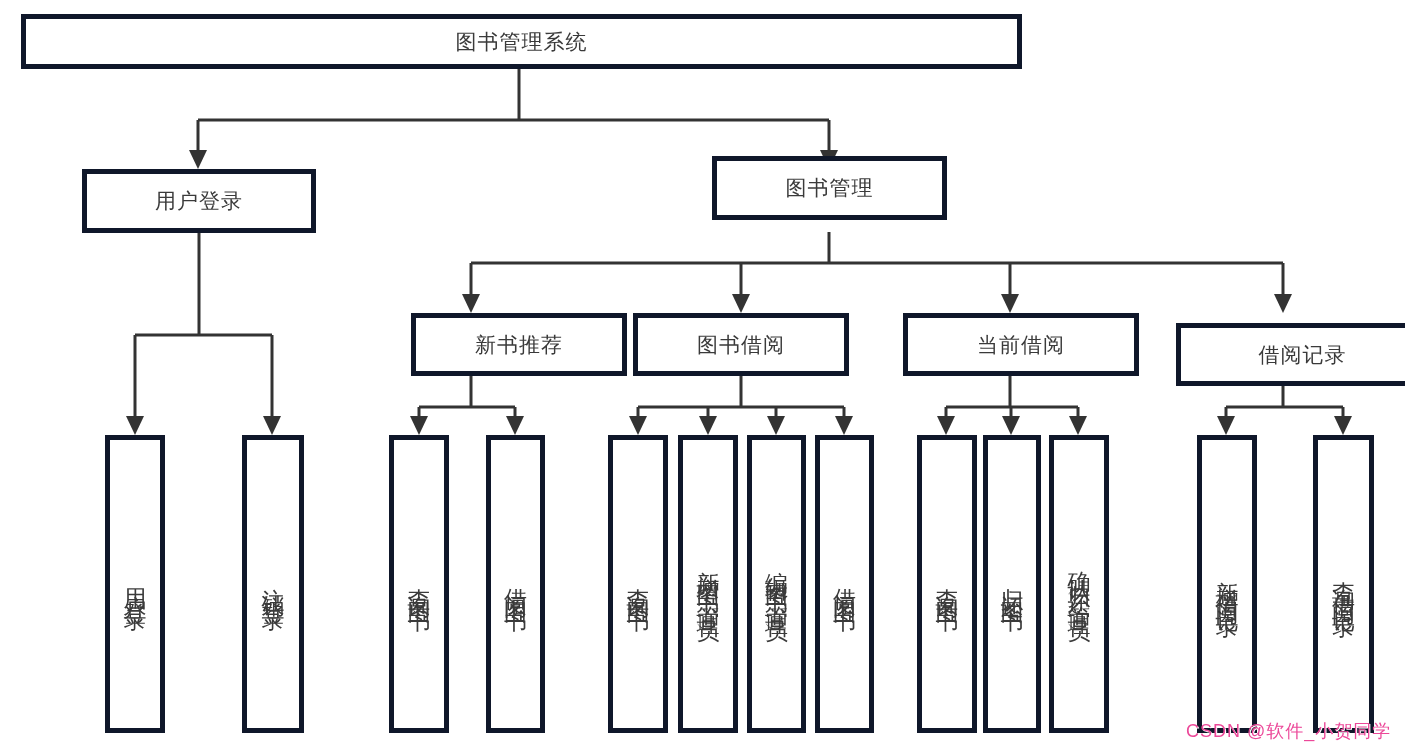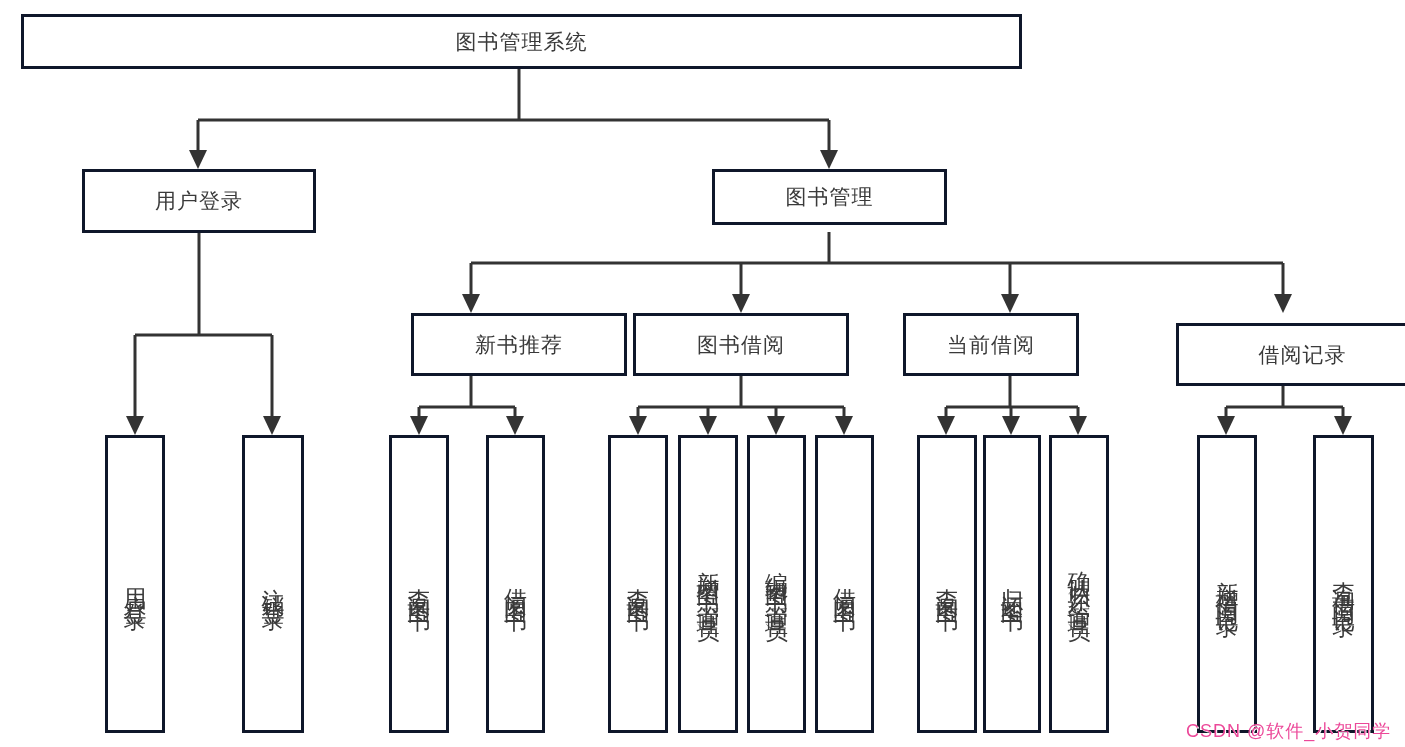--- a/index.html
+++ b/index.html
@@ -7,21 +7,21 @@
     position:relative;
     width:1405px; height:747px;
     background:#ffffff;
     font-family:"Liberation Sans","DejaVu Sans",sans-serif;
     overflow:hidden;
   }
   #connectors { position:absolute; left:0; top:0; z-index:1; }
   .box {
     position:absolute;
     box-sizing:border-box;
-    border:3px solid #0f172a;
+    border:5px solid #0f172a;
     background:#ffffff;
     display:flex; align-items:center; justify-content:center;
     color:#3a3a3a;
     font-size:21px;
     letter-spacing:1px;
     z-index:2;
     text-align:center;
   }
   .leaf { font-size:23px; }
   .vtext {
@@ -118,31 +118,31 @@
     </g>
   </svg>
 
   <div class="box" style="left:21px; top:14px; width:1001px; height:55px;">
     <span>图书管理系统</span>
   </div>
 
   <div class="box" style="left:82px; top:169px; width:234px; height:64px;">
     <span>用户登录</span>
   </div>
-  <div class="box" style="left:712px; top:169px; width:235px; height:56px;">
+  <div class="box" style="left:712px; top:156px; width:235px; height:64px;">
     <span>图书管理</span>
   </div>
 
   <div class="box" style="left:363px; top:313px; width:216px; height:63px;margin-left:48px;">
     <span>新书推荐</span>
   </div>
   <div class="box" style="left:633px; top:313px; width:216px; height:63px;">
     <span>图书借阅</span>
   </div>
-  <div class="box" style="left:903px; top:313px; width:176px; height:63px;">
+  <div class="box" style="left:903px; top:313px; width:236px; height:63px;">
     <span>当前借阅</span>
   </div>
   <div class="box" style="left:1176px; top:323px; width:253px; height:63px;">
     <span>借阅记录</span>
   </div>
 
   <div class="box leaf" style="left:105px; top:435px; width:60px; height:298px;">
     <span class="vtext">用户登录</span>
   </div>
   <div class="box leaf" style="left:242px; top:435px; width:62px; height:298px;">

